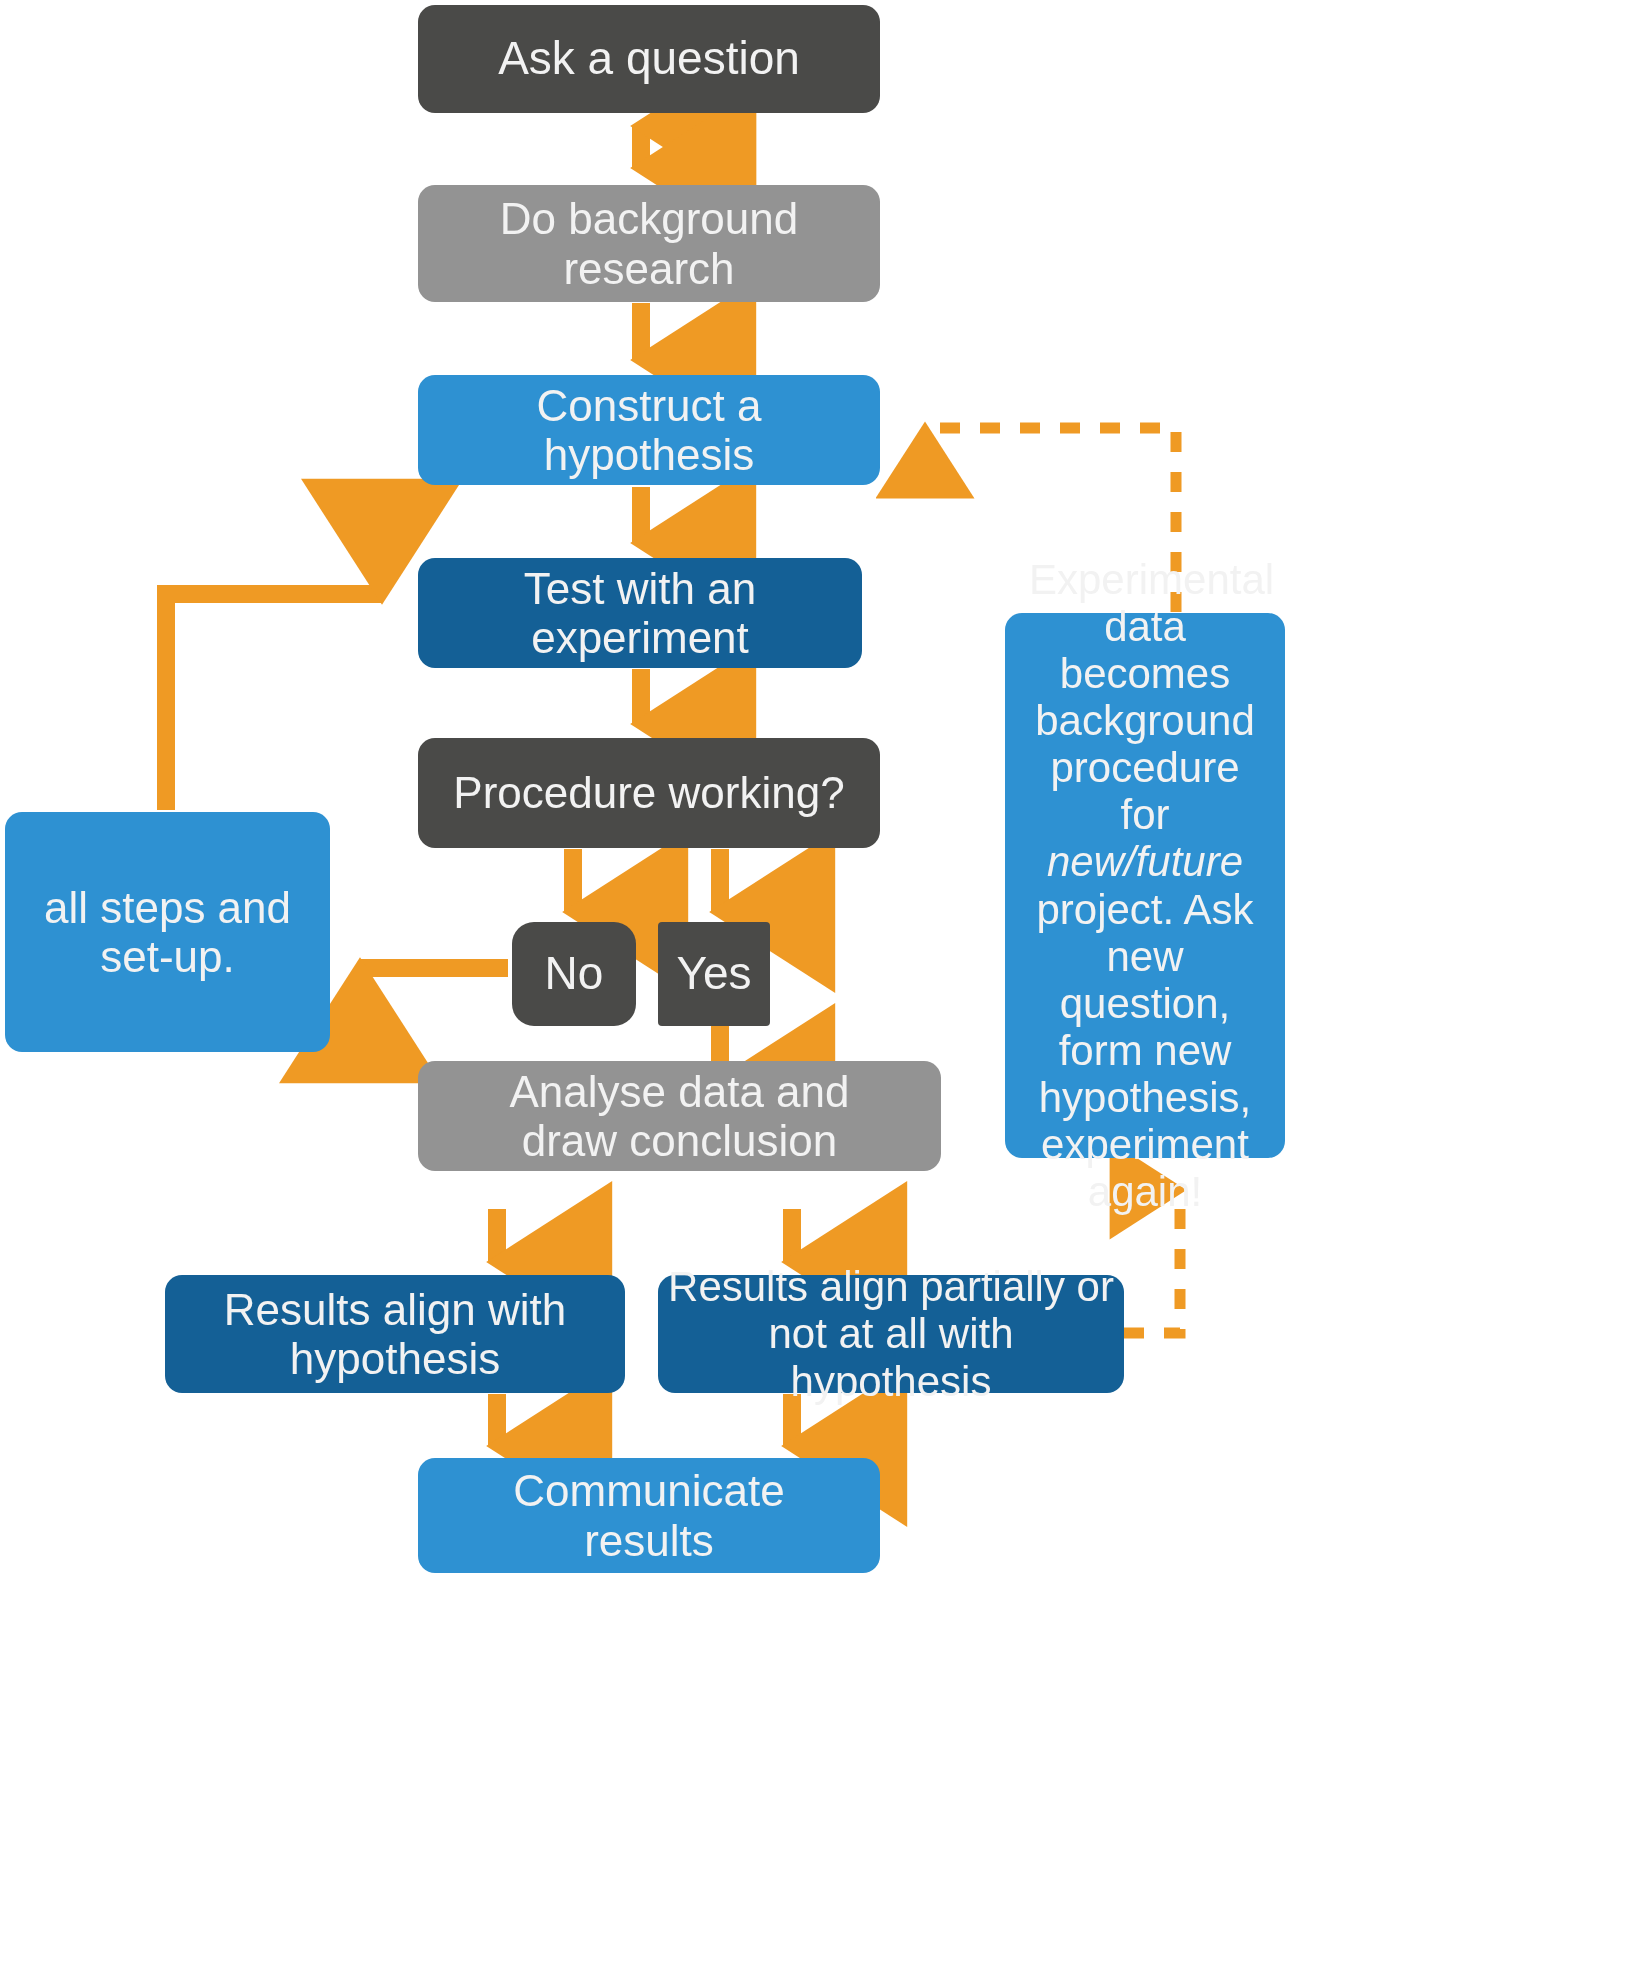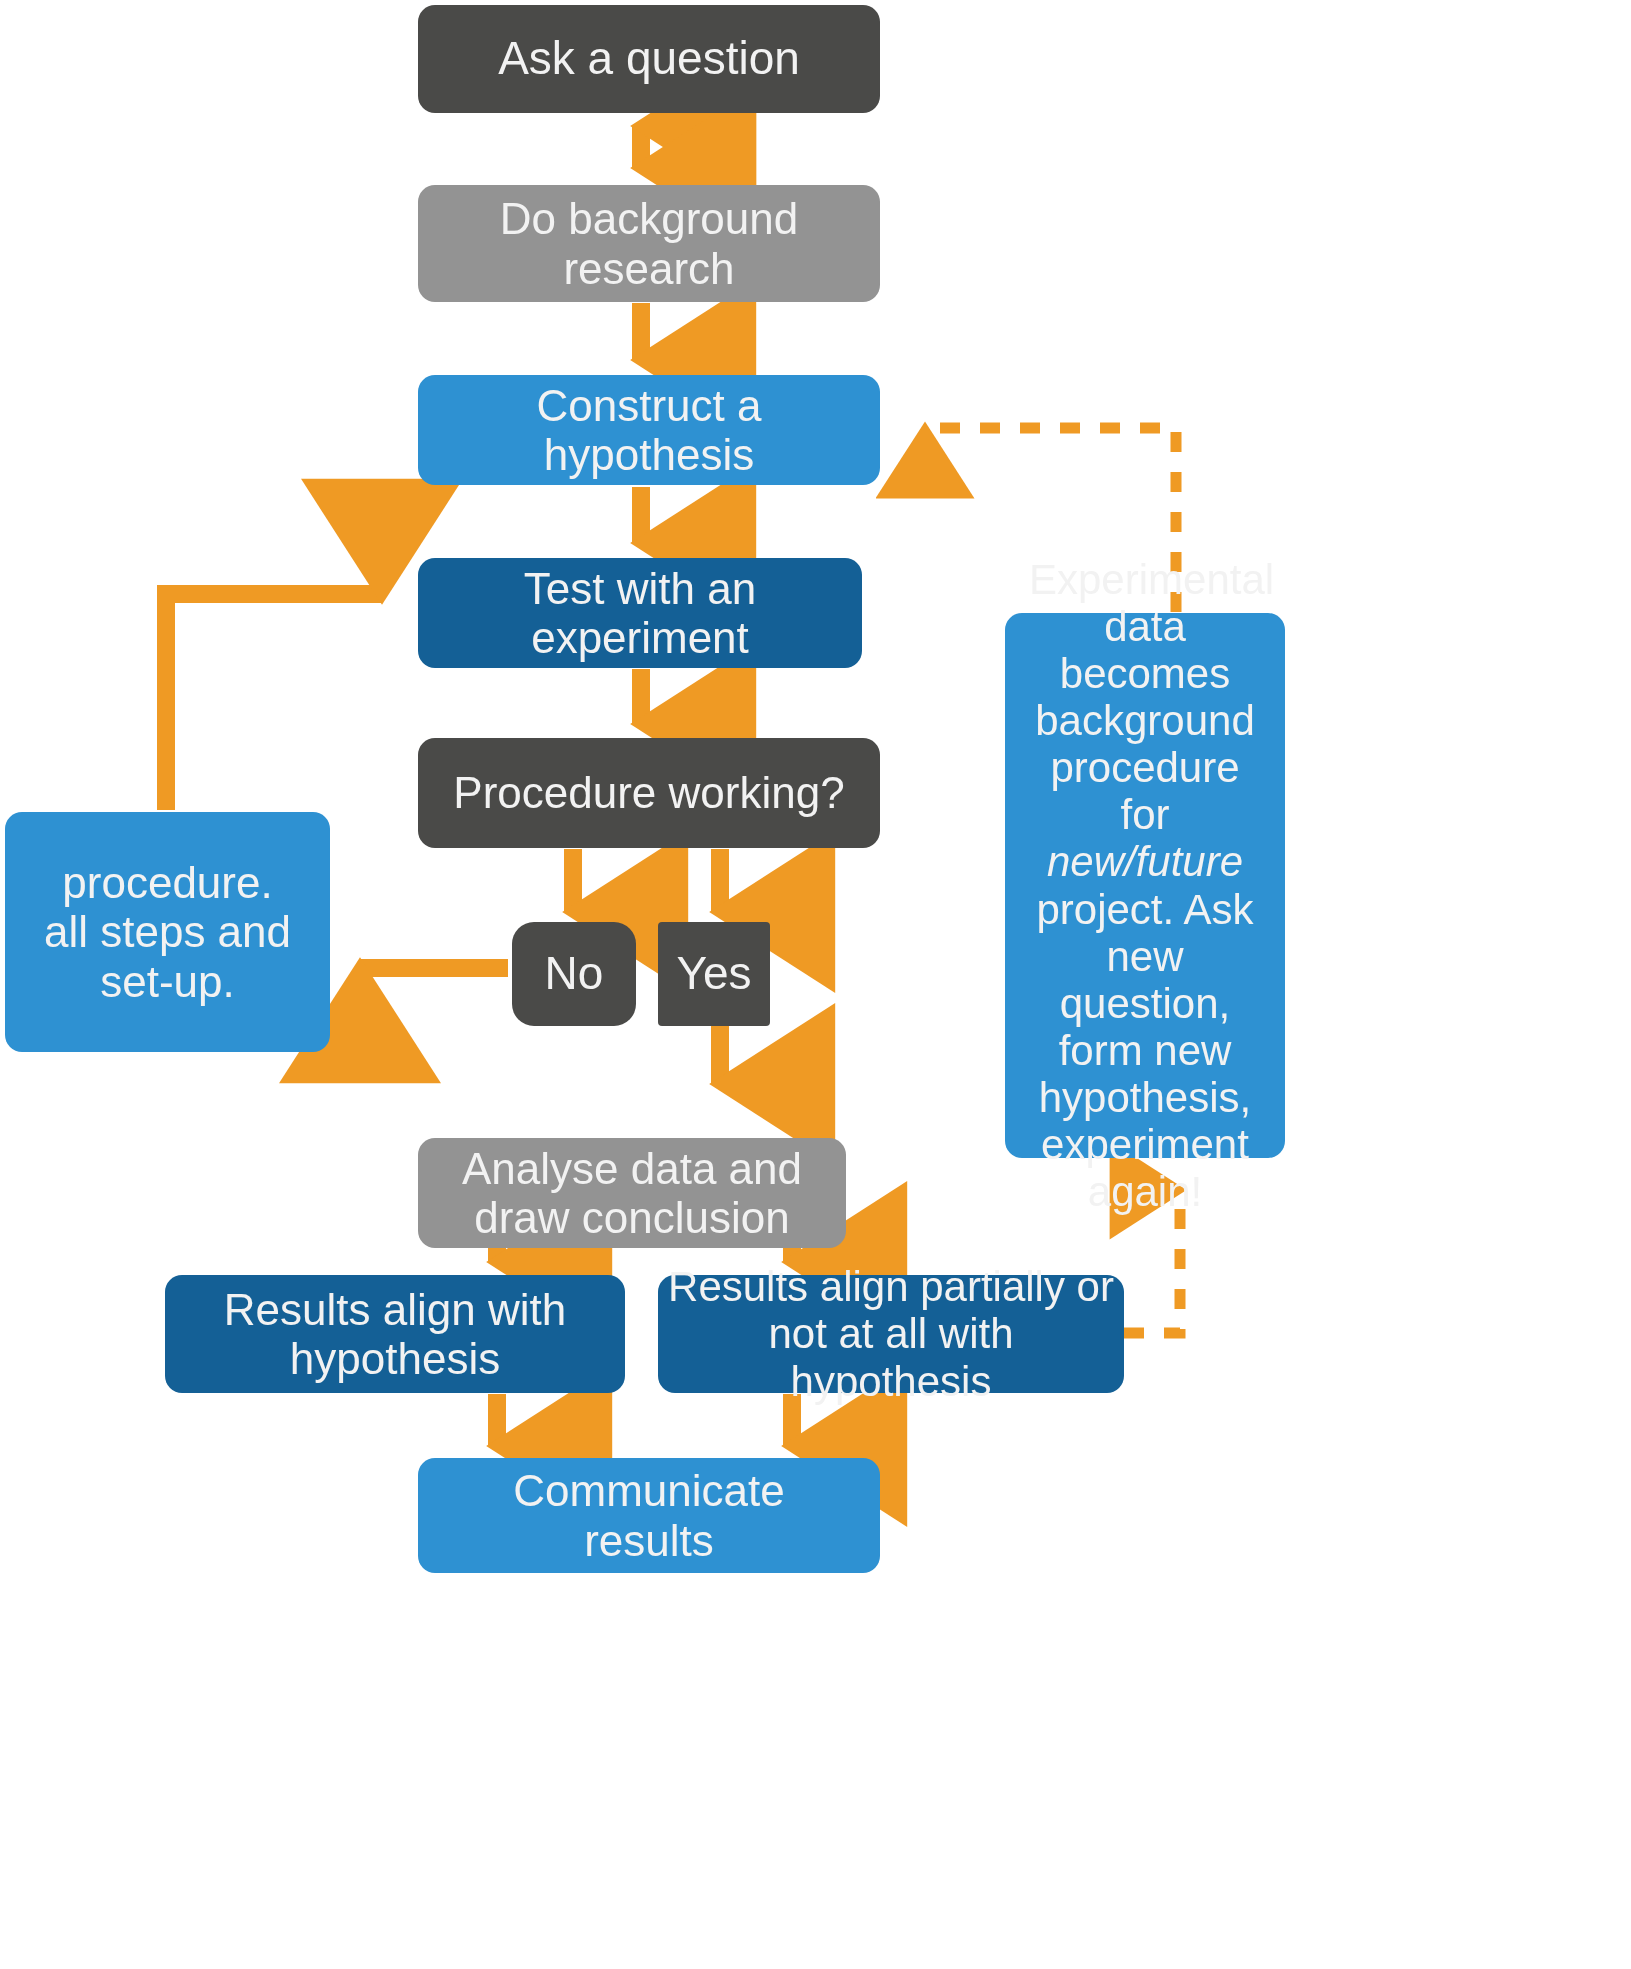--- a/index.html
+++ b/index.html
@@ -139,27 +139,26 @@
   <div class="node c-dark t46" style="left:512px;top:922px;width:124px;height:104px;border-radius:22px;">
     <span>No</span>
   </div>
 
   <div class="node c-dark t46" style="left:658px;top:922px;width:112px;height:104px;border-radius:4px;">
     <span>Yes</span>
   </div>
 
   <div class="node c-lblue t44" style="left:5px;top:812px;width:325px;height:240px;">
     <span>
-      <span>procedure.</span>
       <span>all steps and</span>
       <span>set-up.</span>
     </span>
   </div>
 
-  <div class="node c-gray t44" style="left:418px;top:1138px;width:428px;height:110px;">
+  <div class="node c-gray t44" style="left:418px;top:1061px;width:523px;height:110px;">
     <span>
       <span>Analyse data and</span>
       <span>draw conclusion</span>
     </span>
   </div>
 
   <div class="node c-dblue t44" style="left:165px;top:1275px;width:460px;height:118px;">
     <span>
       <span>Results align with</span>
       <span>hypothesis</span>

